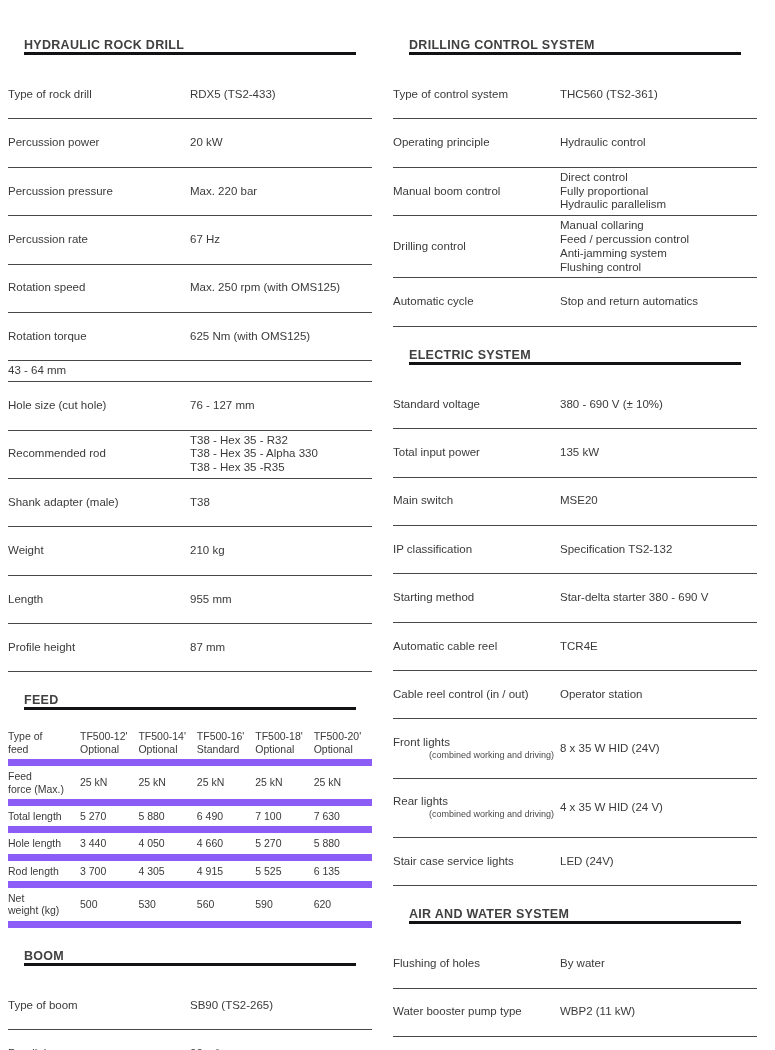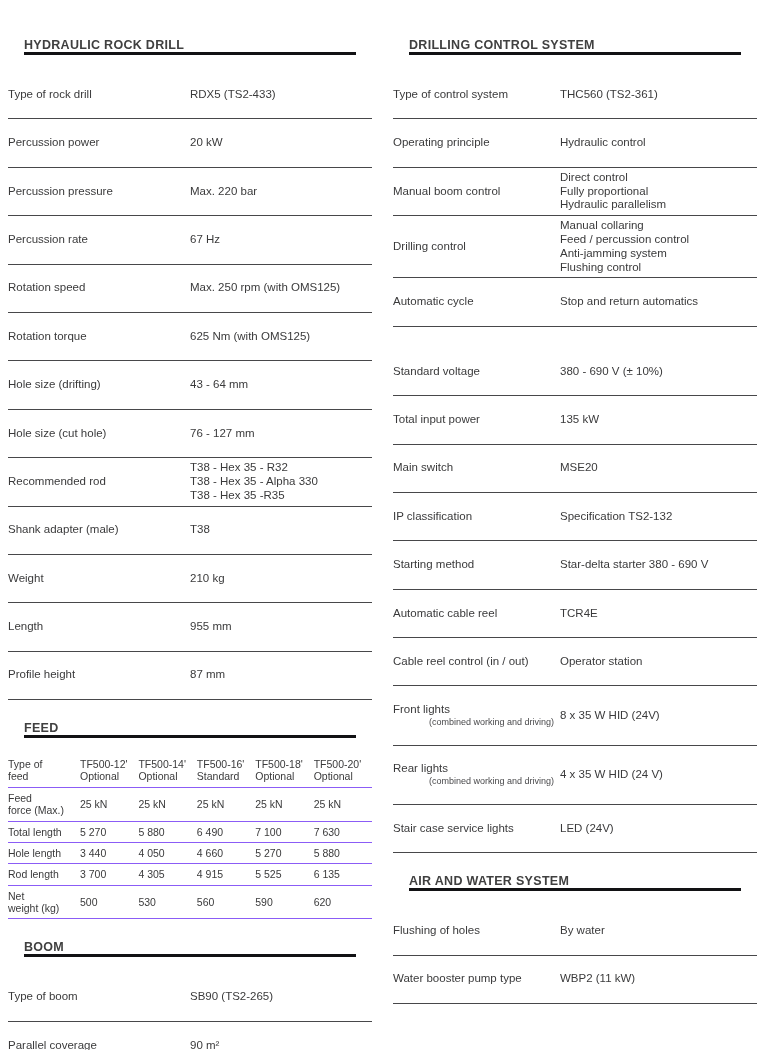--- a/index.html
+++ b/index.html
@@ -59,21 +59,21 @@
     text-align: right;
   }
   .val {
     flex: 1 1 auto;
     white-space: pre-line;
   }
   
   .frow {
     display: flex;
     align-items: center;
-    border-bottom: 1px solid #8b5cf6;
+    border-bottom: 7px solid #8b5cf6;
     padding: 4px 0;
     font-size: 10.5px;
     line-height: 1.18;
   }
   .fc {
     white-space: pre-line;
     padding-right: 4px;
     box-sizing: border-box;
   }
   .f0 { flex: 0 0 72px; }
@@ -133,24 +133,20 @@
 
   <div class="row">
     <div class="lbl">
       <span>Rotation torque</span>
       
     </div>
     <div class="val">625 Nm (with OMS125)</div>
   </div>
 
   <div class="row">
-    <div class="lbl">
-      <span>Hole size (drifting)</span>
-      
-    </div>
     <div class="val">43 - 64 mm</div>
   </div>
 
   <div class="row">
     <div class="lbl">
       <span>Hole size (cut hole)</span>
       
     </div>
     <div class="val">76 - 127 mm</div>
   </div>
@@ -350,20 +346,23 @@
     <div class="lbl">
       <span>Automatic cycle</span>
       
     </div>
     <div class="val">Stop and return automatics</div>
   </div>
 </div>
     </section>
 
     <section class="spec">
+      <h2 class="stitle">
+        <span>ELECTRIC SYSTEM</span>
+      </h2>
       <div class="tbl narrow">
   <div class="row">
     <div class="lbl">
       <span>Standard voltage</span>
       
     </div>
     <div class="val">380 - 690 V (± 10%)</div>
   </div>
 
   <div class="row">

